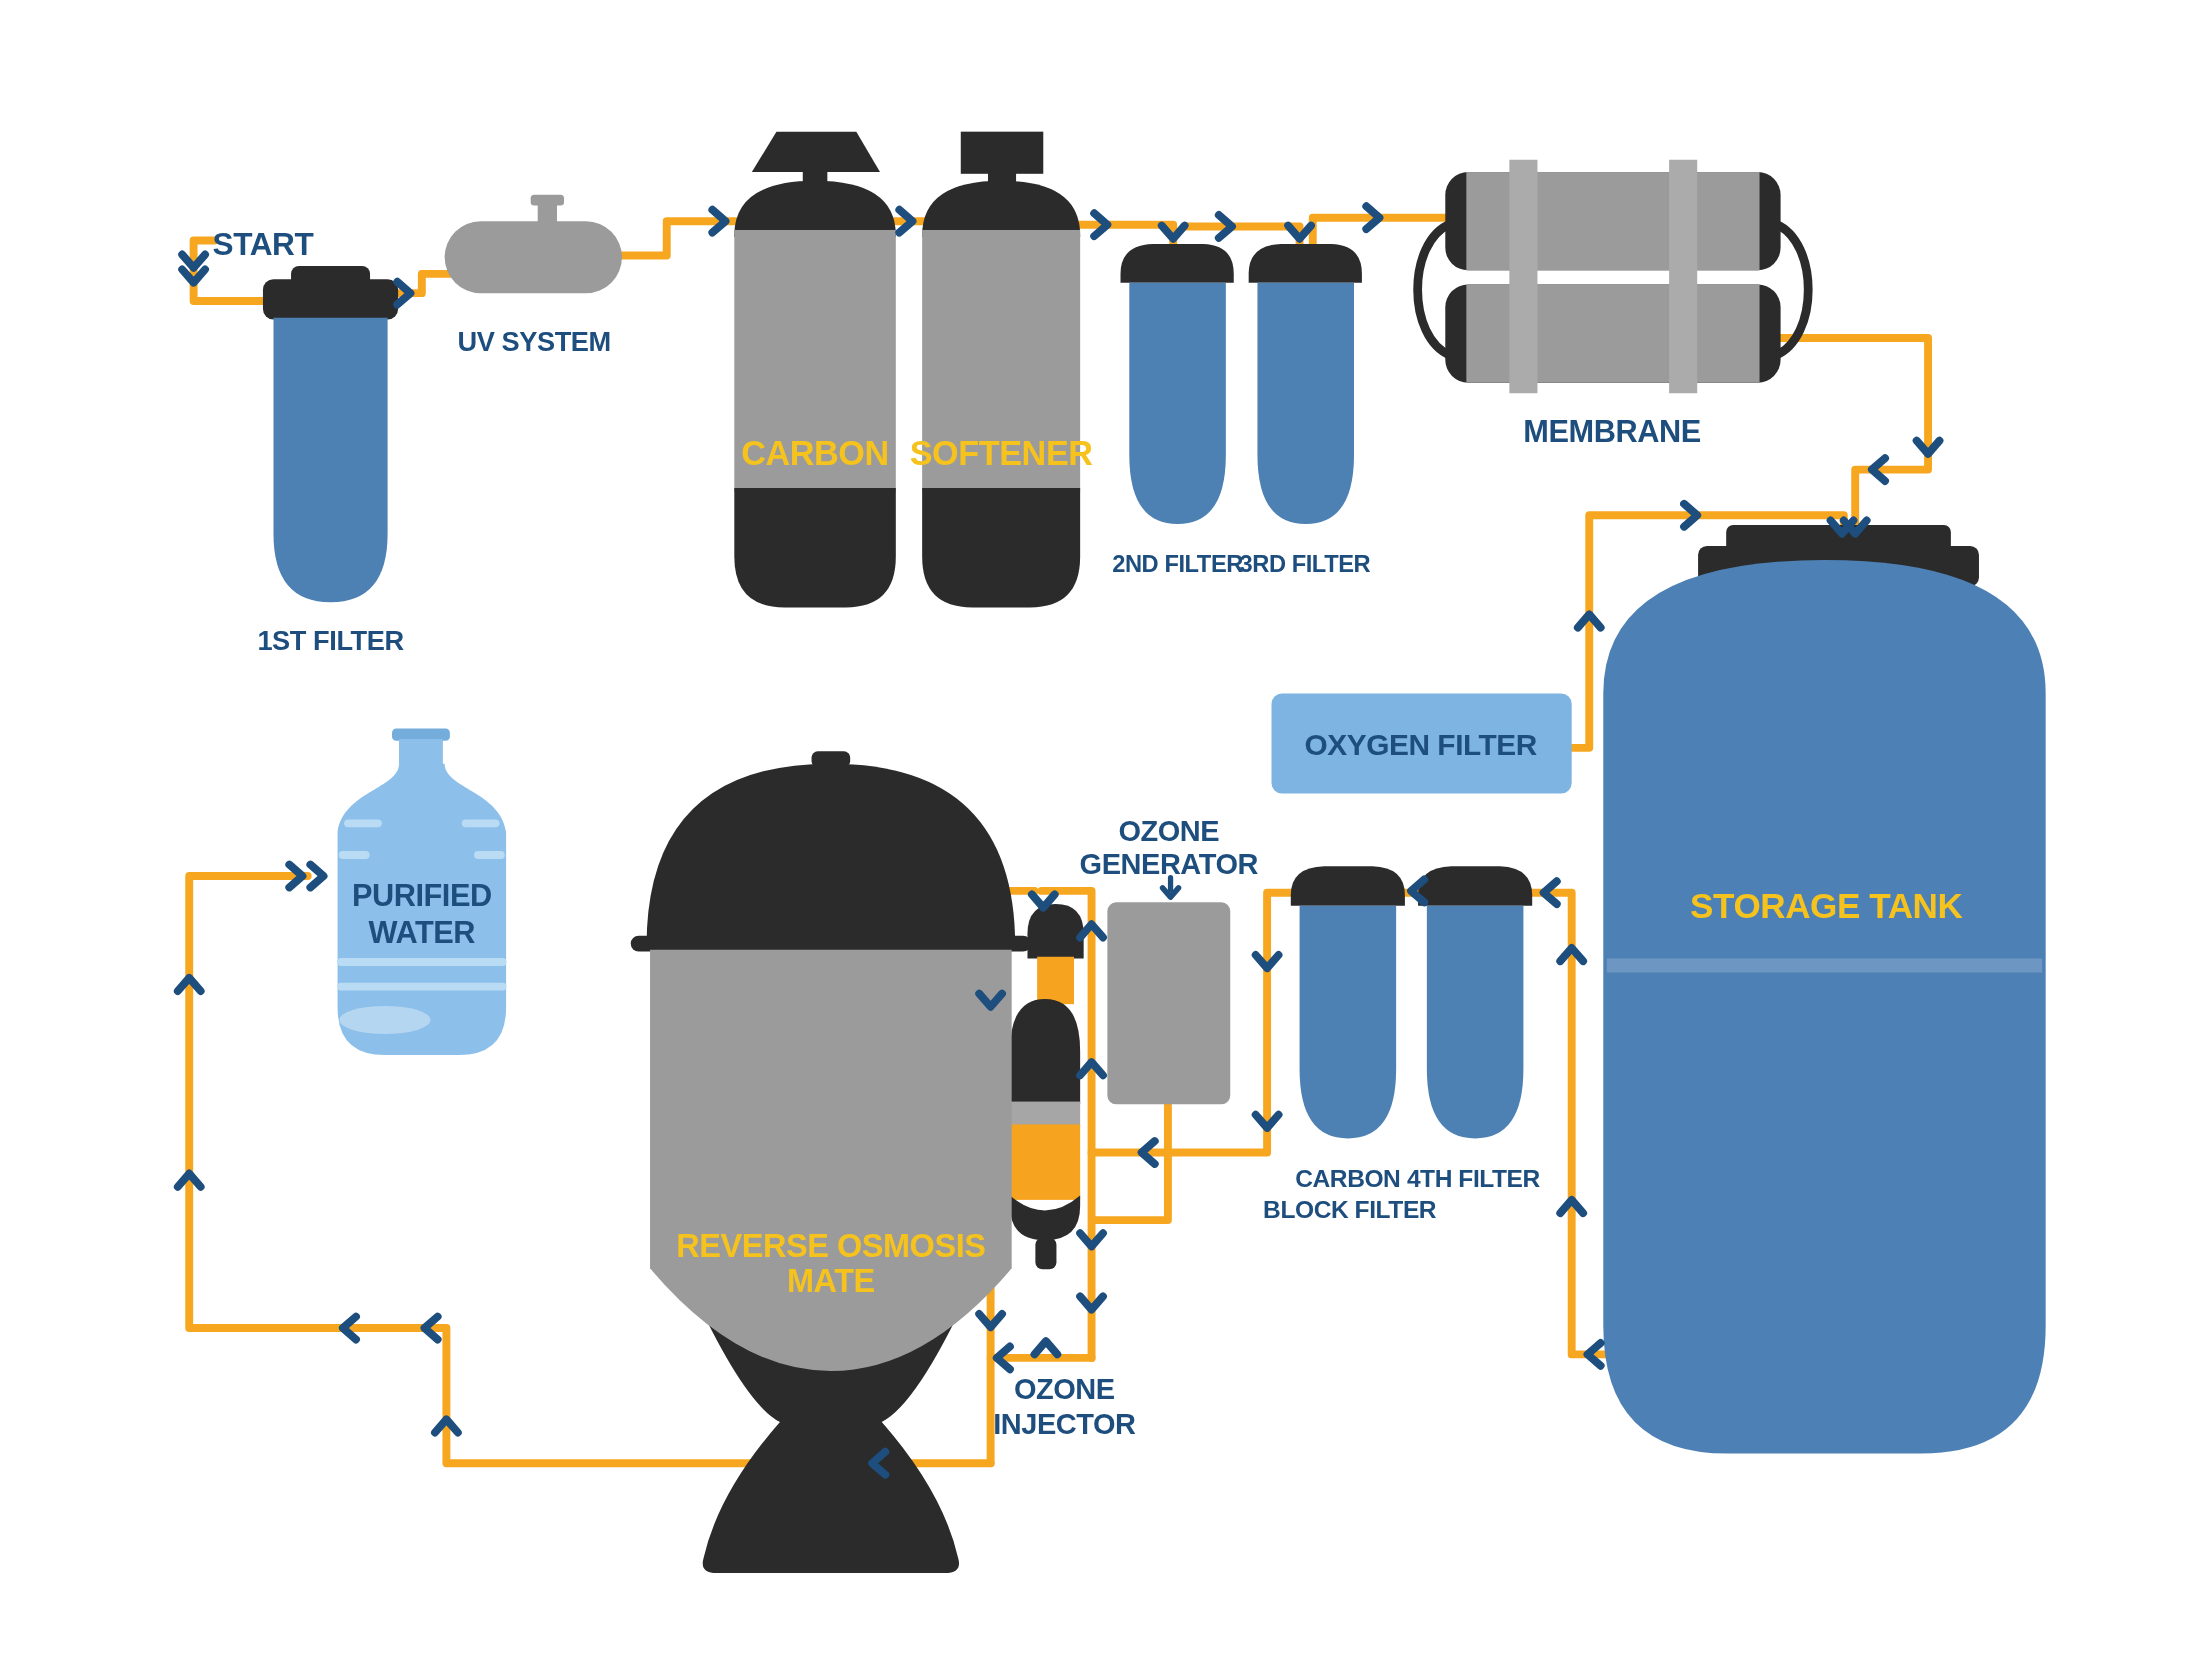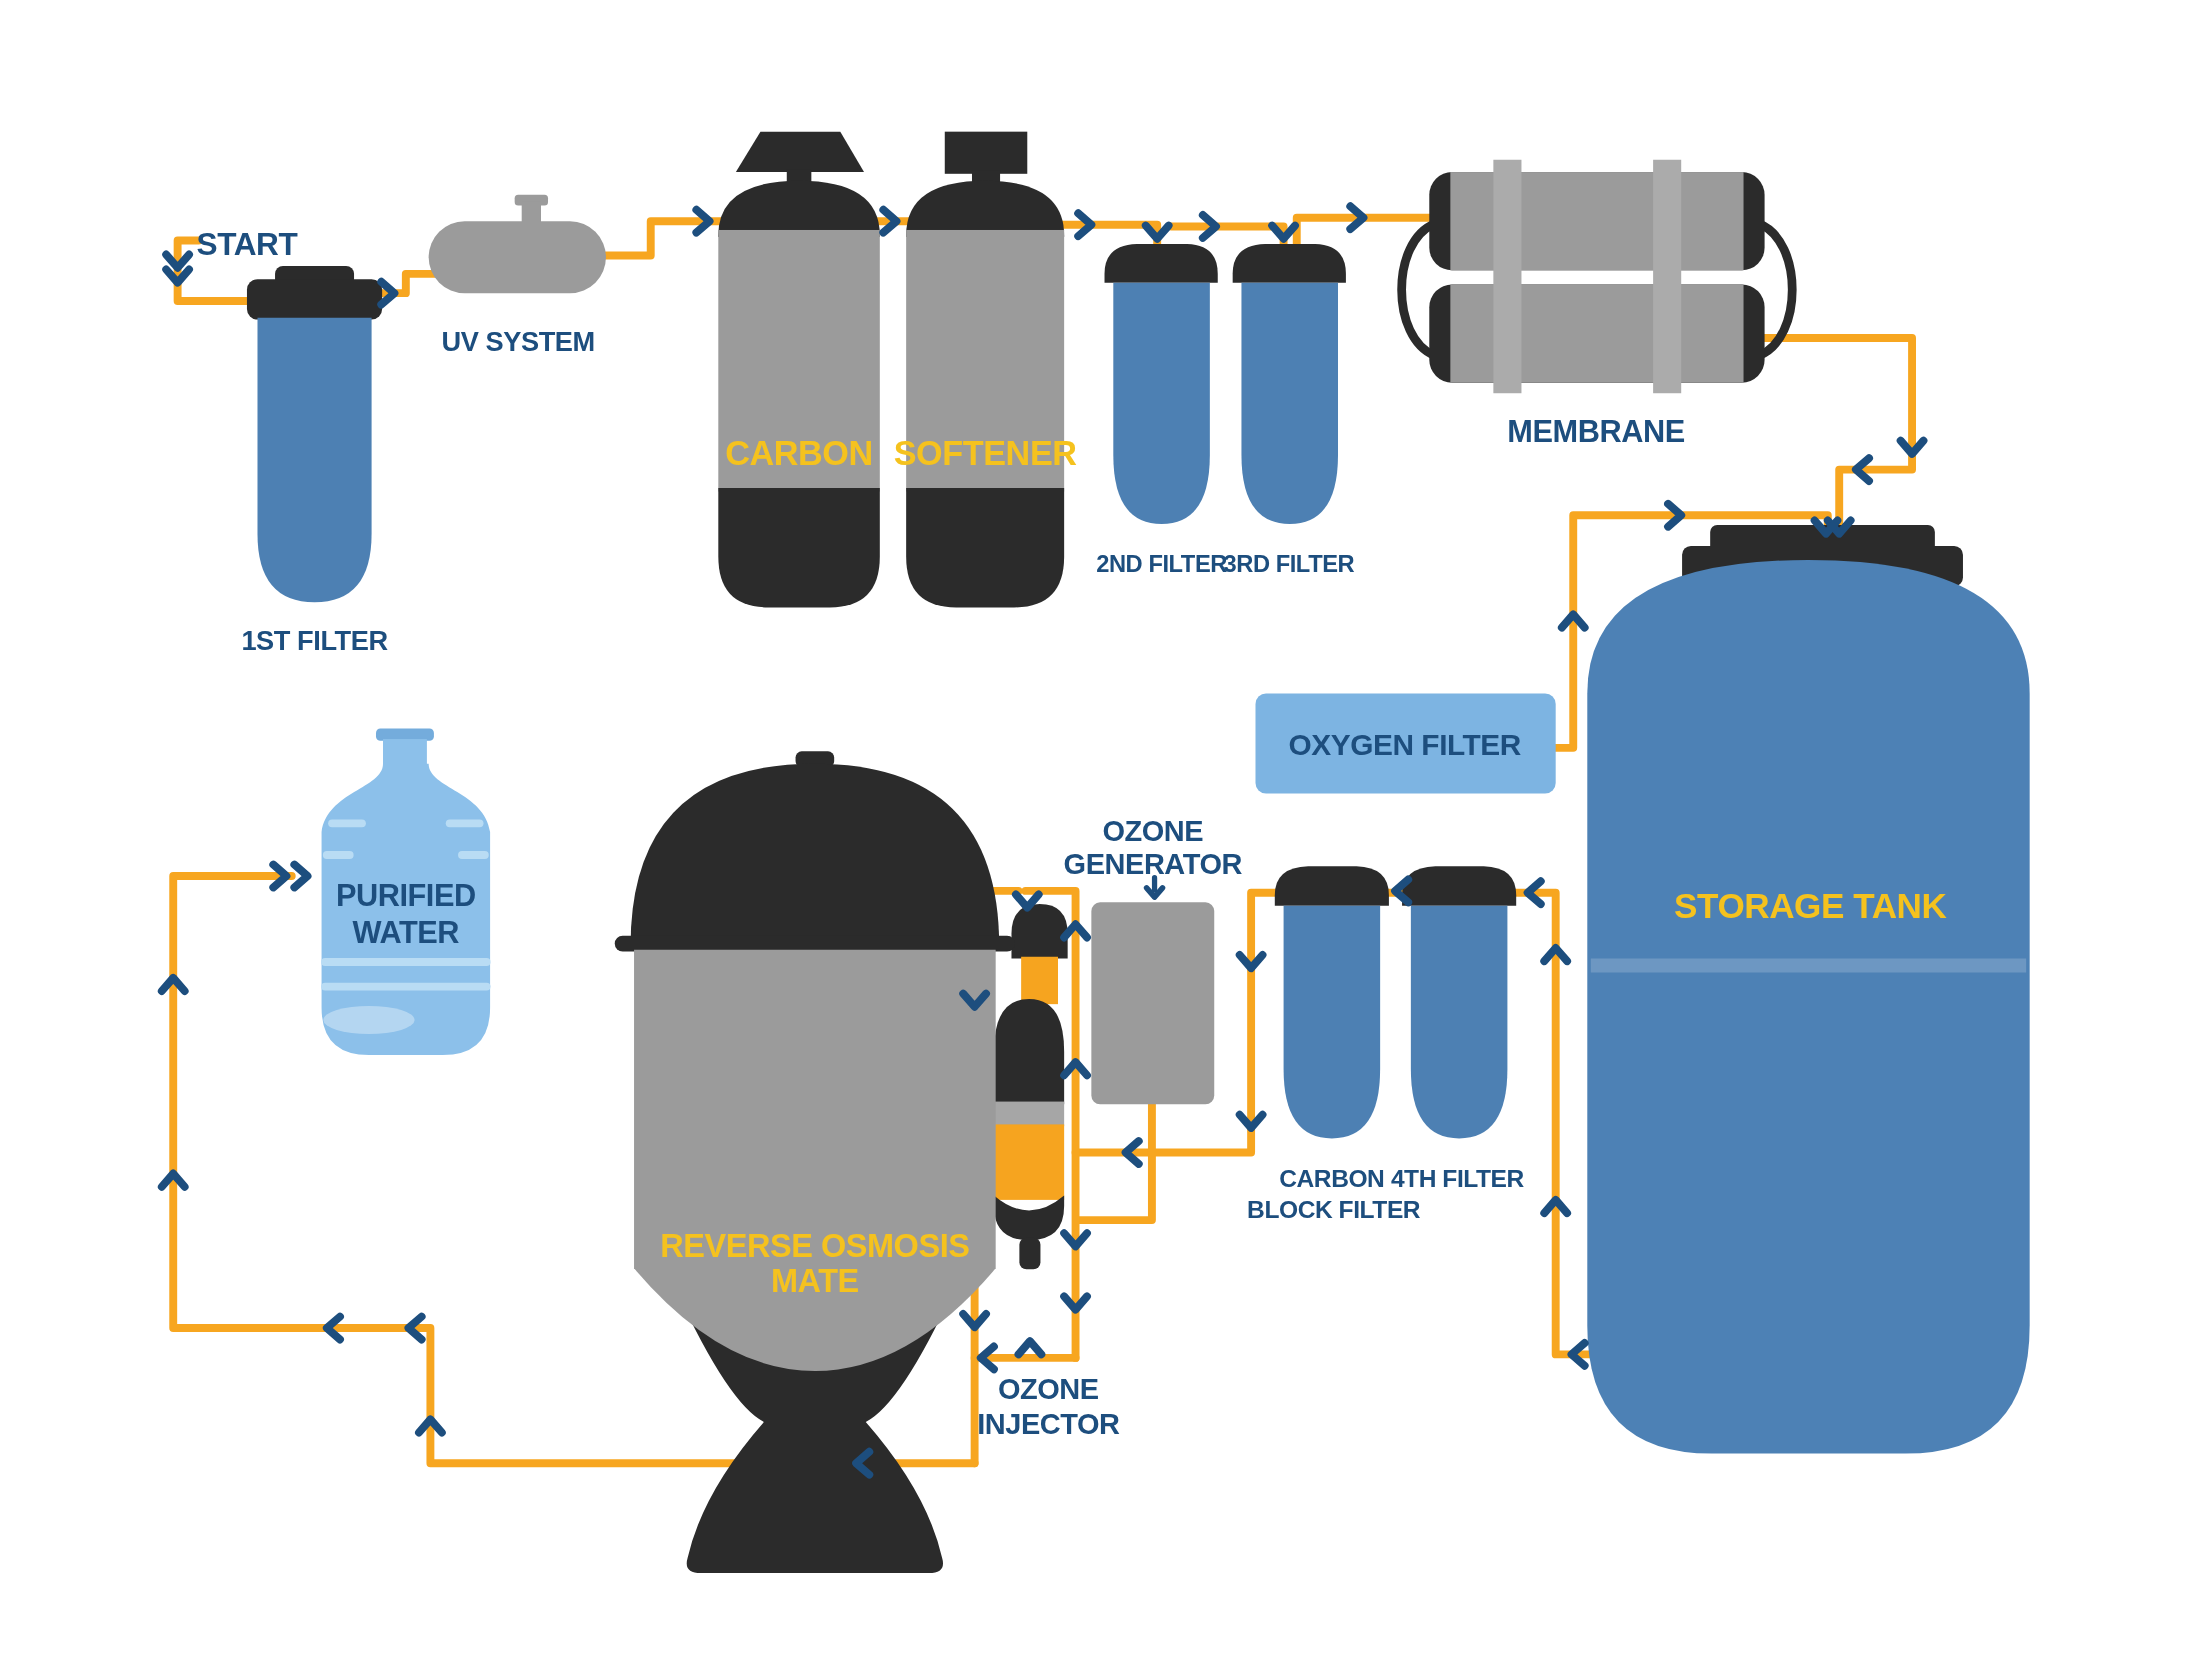--- a/index.html
+++ b/index.html
@@ -1,18 +1,19 @@
 <!DOCTYPE html>
 <html style="font-size:14px"><head>
 <meta charset="utf-8">
 <style>
   html,body { margin:0; padding:0; background:#ffffff; }
   .stage {
     position:relative; width:2150px; height:1673px; background:#ffffff;
     font-family:"Liberation Sans", sans-serif;
+    padding-left:16px;
   }
   svg { display:block; }
   .pipe { stroke:#F7A620; stroke-width:9; fill:none; stroke-linecap:round; stroke-linejoin:round; }
   .chev { stroke:#1D4E7E; stroke-width:9; fill:none; stroke-linecap:round; stroke-linejoin:round; }
   .thin-arrow { stroke:#1D4E7E; stroke-width:6; fill:none; stroke-linecap:round; }
   .blk { fill:#2B2B2B; }
   .gray { fill:#9B9B9B; }
   .gray2 { fill:#A6A6A6; }
   .strap { fill:#ABABAB; }
   .blue { fill:#4D80B3; }

